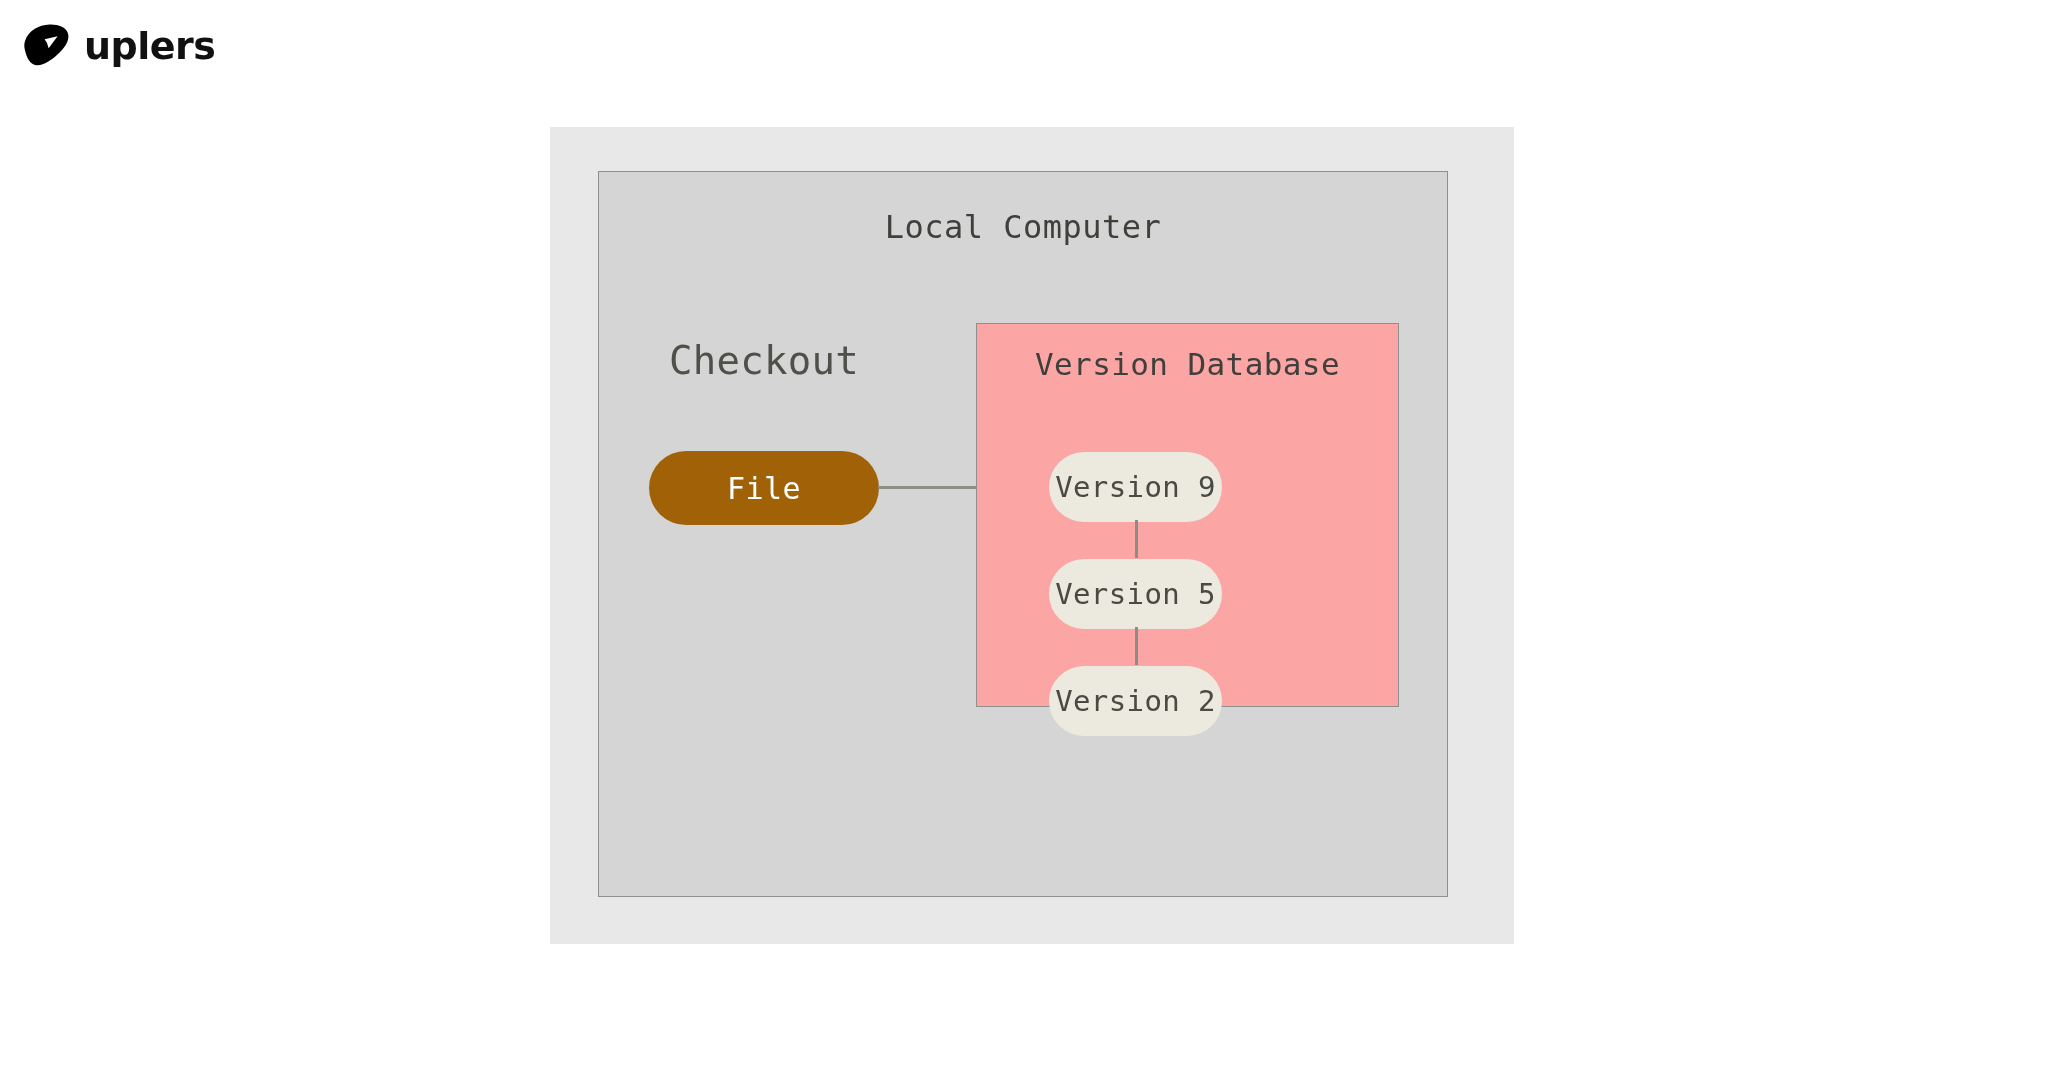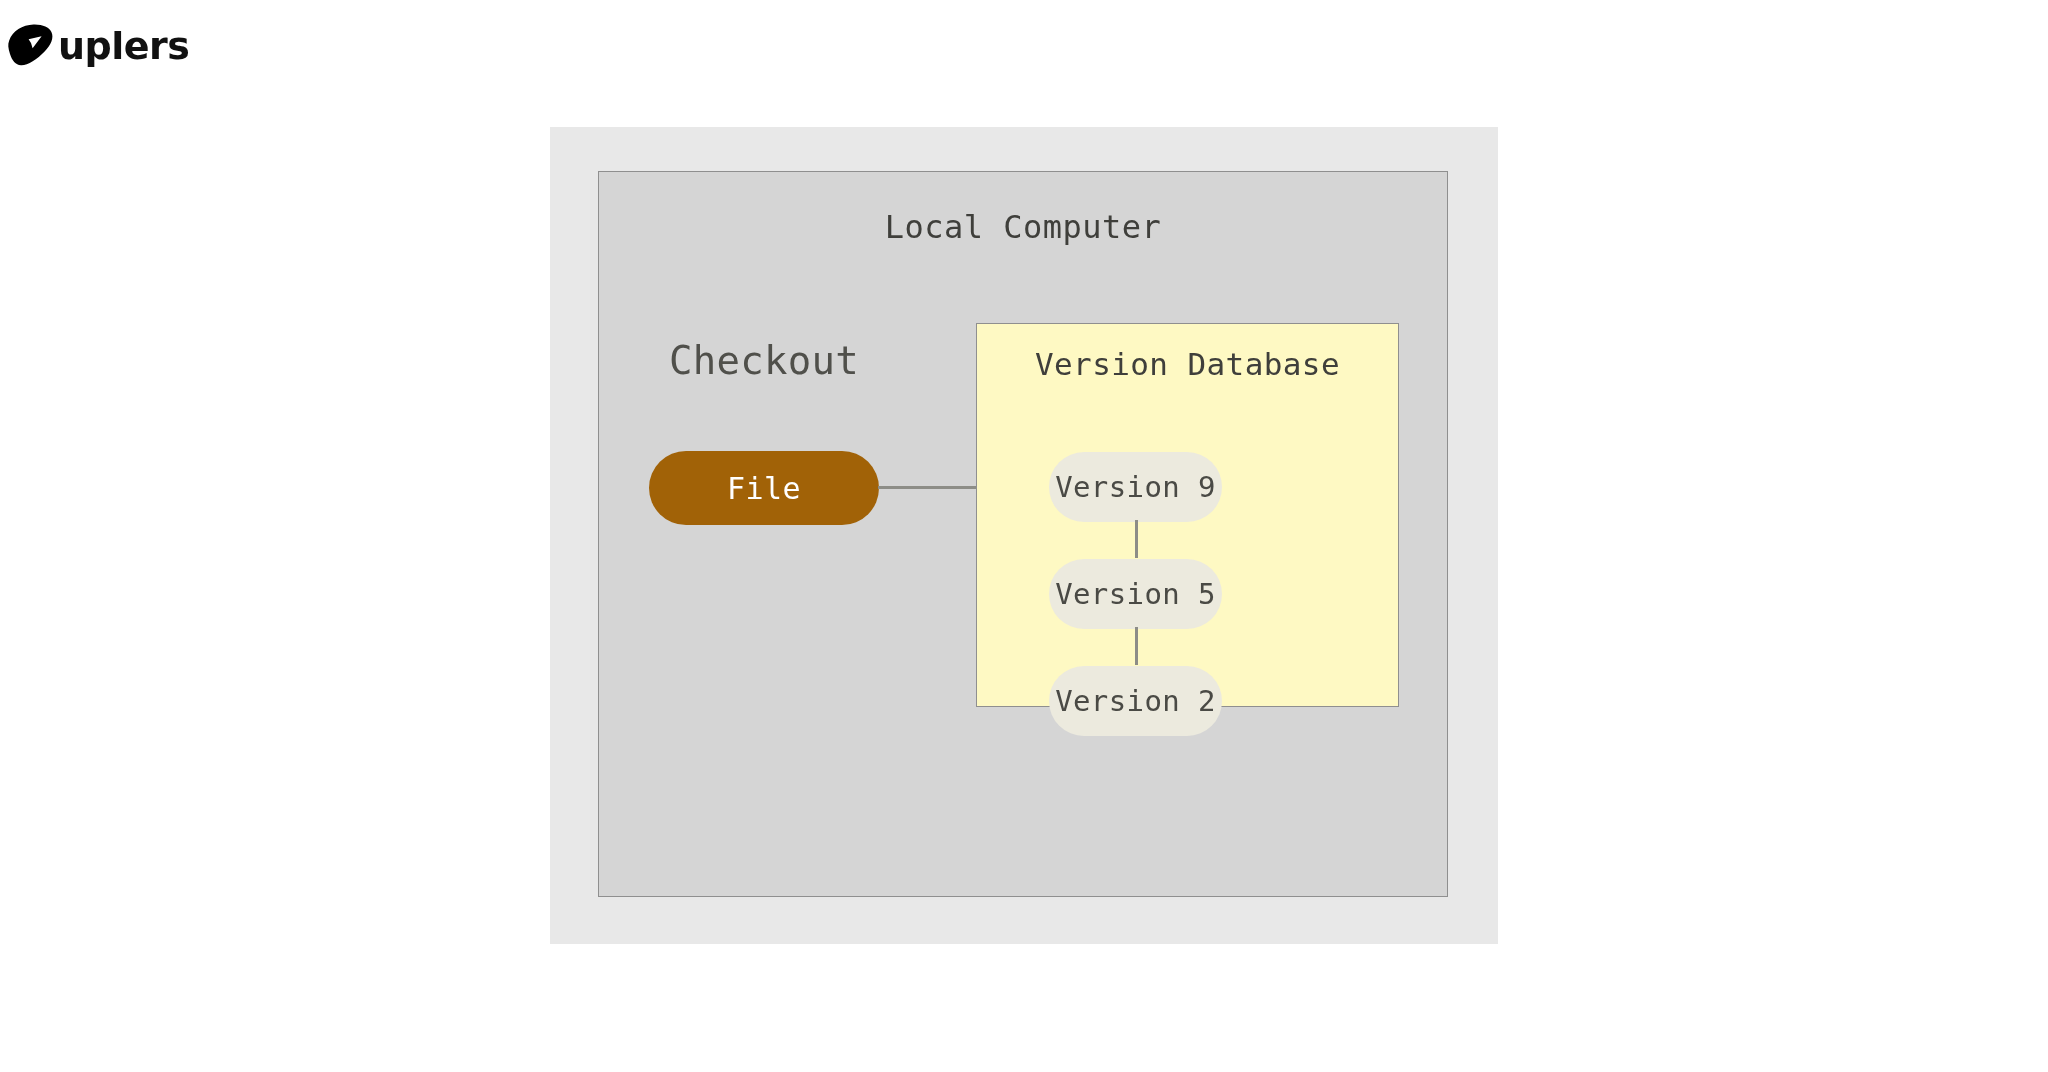--- a/index.html
+++ b/index.html
@@ -8,37 +8,38 @@
   }
   body {
     width: 2048px; height: 1072px;
     position: relative; overflow: hidden;
     font-family: "DejaVu Sans Mono", "Liberation Mono", monospace;
     -webkit-font-smoothing: antialiased;
   }
 
   
   #brand {
-    position: absolute; left: 6px; top: 22px;
-    display: flex; align-items: center; 
+    position: absolute; left: 22px; top: 22px;
+    display: flex; align-items: center; gap: 10px;
     height: 46px;
   }
   #brand .mark { width: 52px; height: 42px; display: block; flex: 0 0 auto; }
   #brand .wordmark {
     font-family: "DejaVu Sans", "Liberation Sans", sans-serif;
     font-size: 38px; font-weight: 700; color: #111111;
     letter-spacing: -0.5px; line-height: 1; position: relative; top: 1px;
   }
 
   
   #diagram-outer {
     position: absolute;
     left: 550px; top: 127px;
     width: 948px; height: 817px;
     background: #e8e8e8;
+    padding-left: 16px;
   }
 
   #local-computer-box {
     position: absolute;
     left: 48px; top: 44px;
     width: 850px; height: 726px;
     background: #d5d5d5;
     border: 1.5px solid #8f8f8f;
     box-sizing: border-box;
   }
@@ -76,21 +77,21 @@
     left: 279px; top: 314px;
     width: 273px; height: 2.5px;
     background: #8d8d87;
   }
 
   
   #version-database-box {
     position: absolute;
     left: 377px; top: 151px;
     width: 423px; height: 384px;
-    background: #fef9c3;
+    background: #fca5a5;
     border: 1.5px solid #8f8f8f;
     box-sizing: border-box;
   }
 
   #version-database-title {
     position: absolute;
     left: 0; right: 0; top: 22px;
     text-align: center;
     font-size: 31px; color: #3f3f3b;
     letter-spacing: 0.4px;

